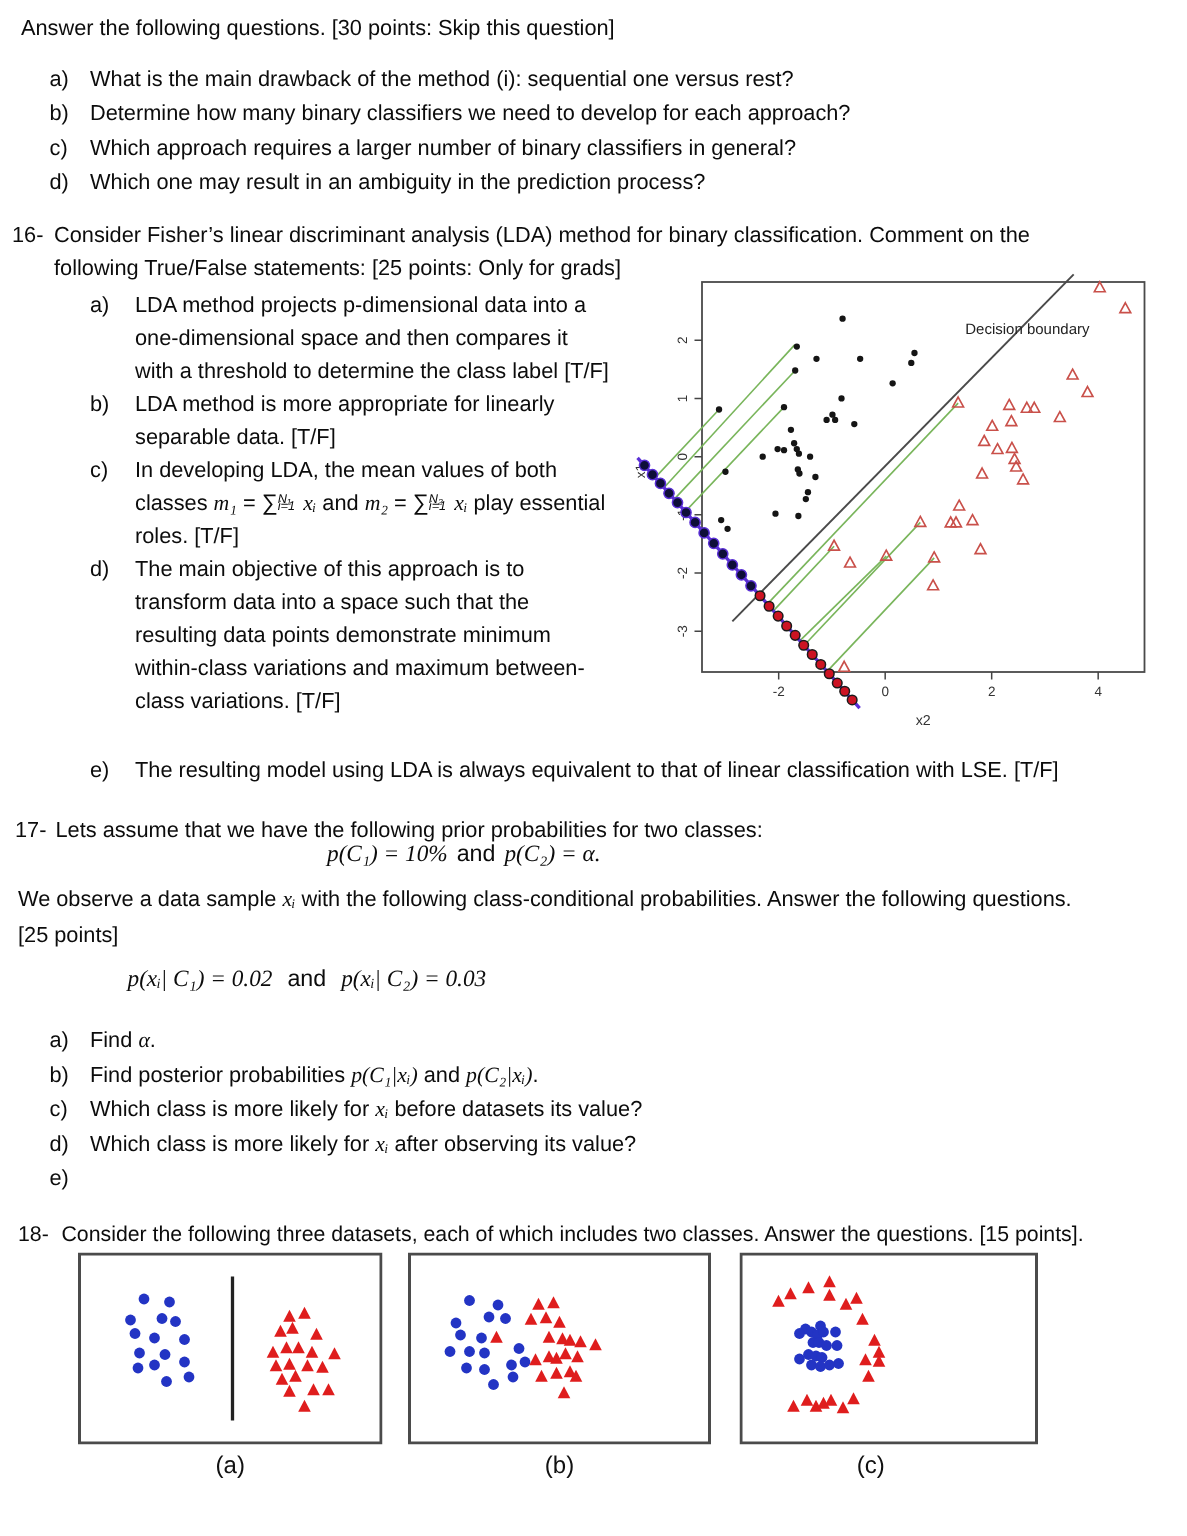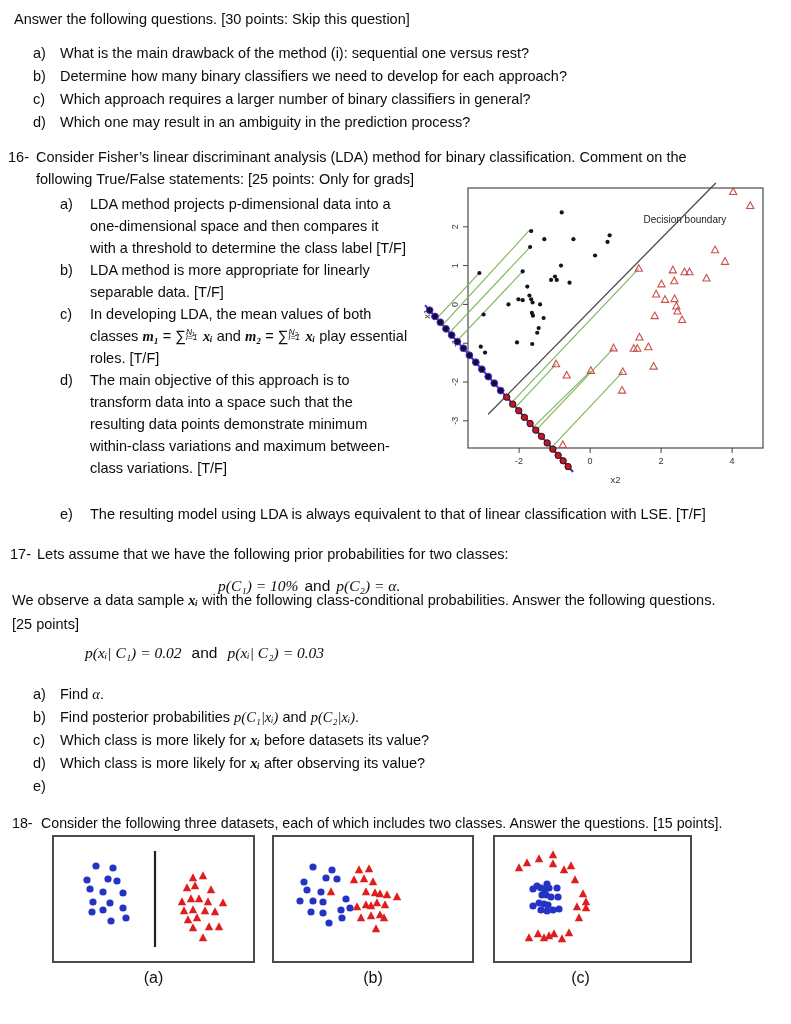--- a/index.html
+++ b/index.html
@@ -8,21 +8,21 @@
   .abs{position:absolute;}
   .t{font-size:14.5px;line-height:23px;}
   .t16{font-size:14.5px;line-height:22px;}
   .item{display:flex;}
   .item .lbl{flex:0 0 27px;}
   .q16-items{width:352px;}
   .q16-items .item{line-height:22px;font-size:14.5px;}
   .q16-items .lbl{flex:0 0 30px;}
   .q16-items .txt{width:318px;}
   .math{font-family:"Liberation Serif",serif;font-style:italic;}
-  .mb{font-weight:bold;}
+  .mb{font-weight:normal;}
   .upright{font-family:"Liberation Sans",sans-serif;font-style:normal;}
   .gap{margin:0 10px;}
   .f15{font-size:15.5px;line-height:20px;}
   .msum{display:inline-block;position:relative;margin-right:17px;font-style:normal;}
   .msum .s{font-size:15px;}
   .msum .sup{position:absolute;top:-4px;left:100%;font-size:8.5px;font-style:italic;white-space:nowrap;}
   .msum .sub{position:absolute;bottom:-1px;left:100%;font-size:8.5px;font-style:italic;white-space:nowrap;}
   .ds-label{font-size:16px;color:#111;text-align:center;line-height:24px;}
   figure{margin:0;padding:0;}
   svg text{font-family:"Liberation Sans",sans-serif;}
@@ -210,21 +210,21 @@
         <circle cx="153.10830324909745" cy="286.6268656716418" r="3.2" fill="#cc1323" stroke="#1a1a1a" stroke-width="1"></circle>
         <text x="269.9013237063778" y="42.92537313432835" text-anchor="middle" font-size="10" fill="#222">Decision boundary</text>
       </svg>
   </figure>
 
   <section class="abs" style="left:10px;top:543px;width:780px;height:260px;">
     <div class="t abs" style="left:0;top:0;display:flex;width:760px;">
         <span style="flex:0 0 27px;">17-</span>
         <span>Lets assume that we have the following prior probabilities for two classes:</span>
       </div>
-    <div class="abs math f15" style="left:208px;top:17px;margin-top:16px;"><span>p(C₁) = 10%</span><span class="upright gap" style="margin:0 6px;">and</span><span>p(C₂) = α.</span></div>
+    <div class="abs math f15" style="left:208px;top:17px;"><span>p(C₁) = 10%</span><span class="upright gap" style="margin:0 6px;">and</span><span>p(C₂) = α.</span></div>
     <div class="t abs" style="left:2px;top:46px;width:788px;"><span>We observe a data sample </span><span class="math mb">xᵢ</span><span> with the following class-conditional probabilities. Answer the following questions.</span></div>
     <div class="t abs" style="left:2px;top:70px;">[25 points]</div>
     <div class="abs math f15" style="left:75px;top:100px;"><span>p(xᵢ| C₁) = 0.02</span><span class="upright gap">and</span><span>p(xᵢ| C₂) = 0.03</span></div>
     <div class="abs" style="left:23px;top:140px;">
       <div class="item t">
           <span class="lbl">a)</span>
           <span><span>Find </span><span class="math">α</span><span>.</span></span>
         </div>
       <div class="item t">
           <span class="lbl">b)</span>

